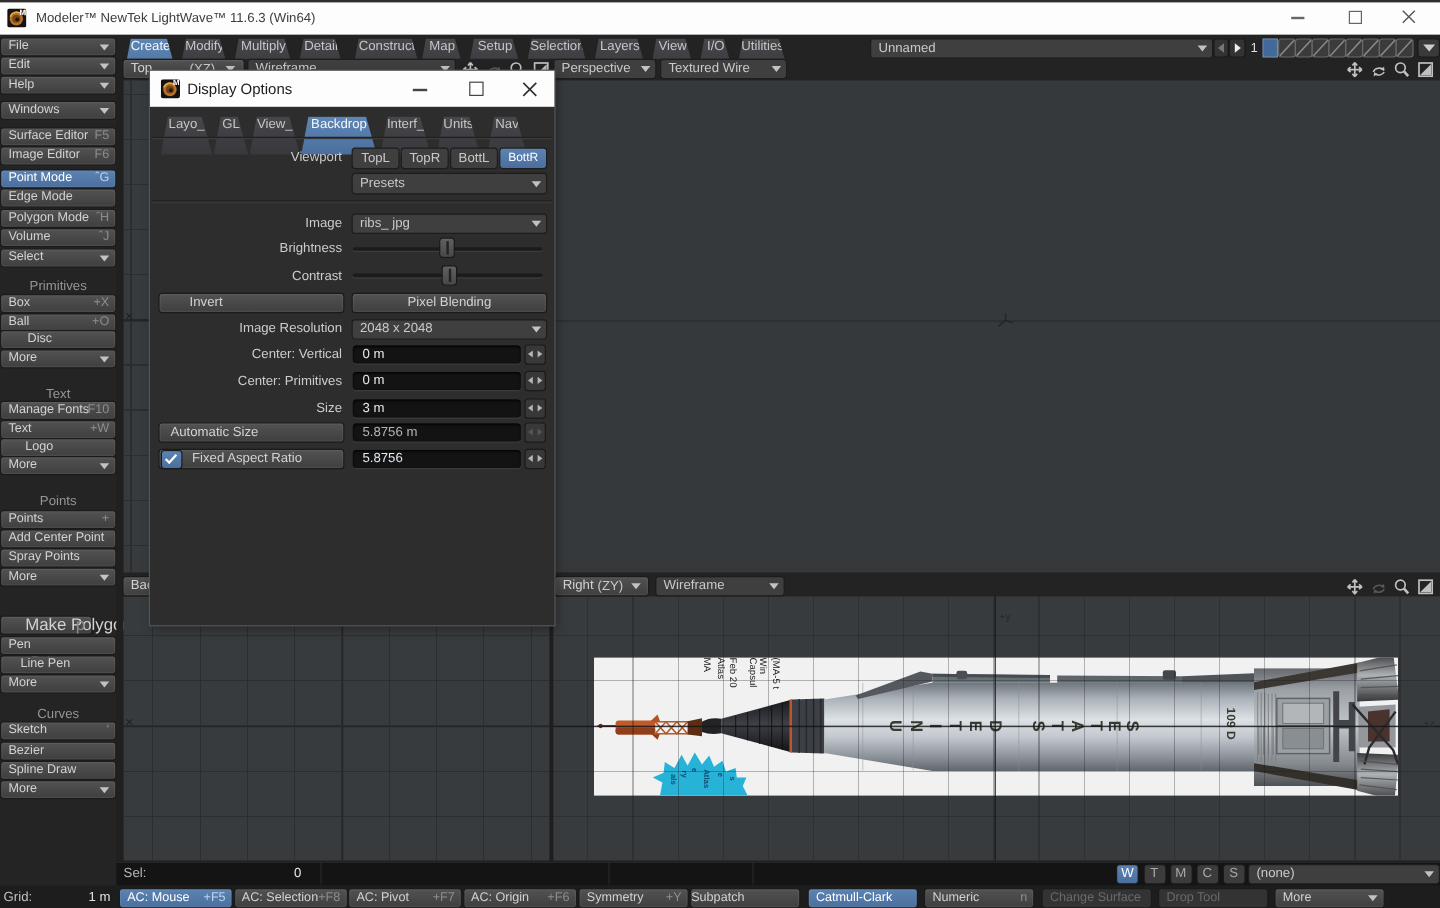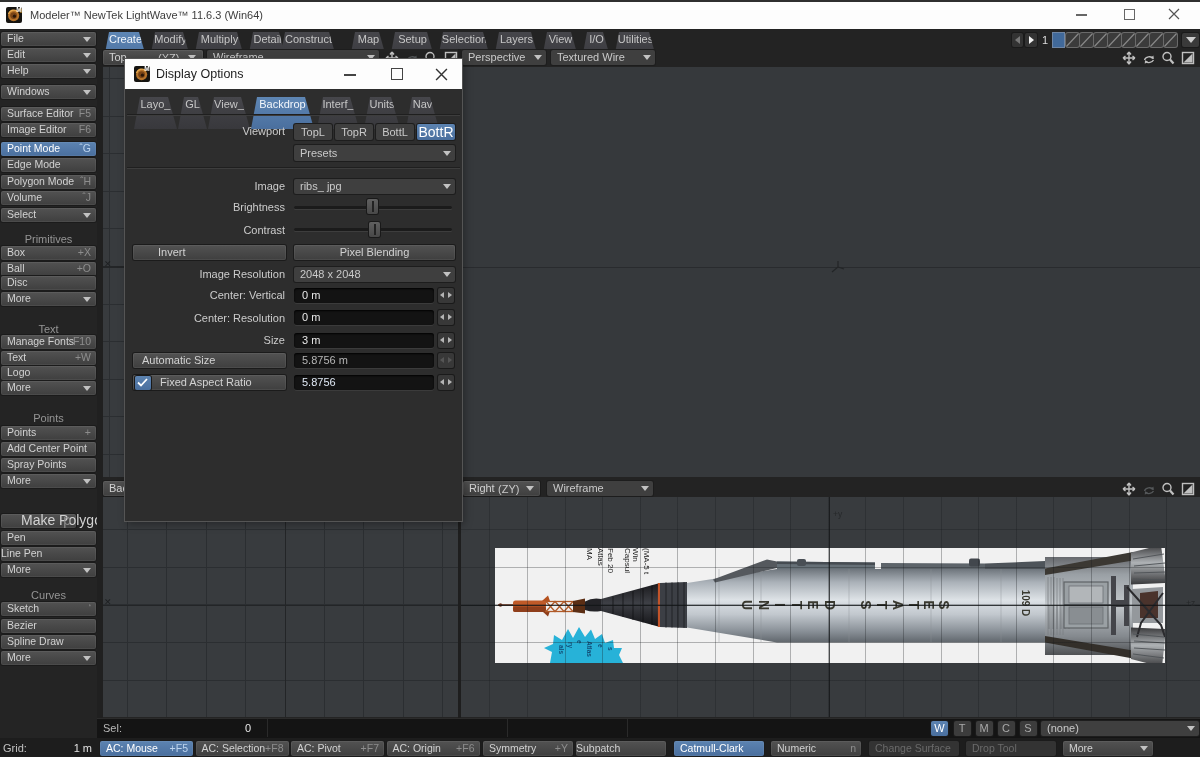--- a/index.html
+++ b/index.html
@@ -66,55 +66,56 @@
 <div class="btn" style="left:1px;top:107px;width:95px;height:14px;line-height:13px;font-size:10.5px;padding-left:6px;">Surface Editor<span class="sc">F5</span></div>
 <div class="btn" style="left:1px;top:123px;width:95px;height:14px;line-height:13px;font-size:10.5px;padding-left:6px;">Image Editor<span class="sc">F6</span></div>
 <div class="btn sel" style="left:1px;top:142px;width:95px;height:14px;line-height:13px;font-size:10.5px;padding-left:6px;">Point Mode<span class="sc">ˆG</span></div>
 <div class="btn" style="left:1px;top:158px;width:95px;height:14px;line-height:13px;font-size:10.5px;padding-left:6px;">Edge Mode</div>
 <div class="btn" style="left:1px;top:175px;width:95px;height:14px;line-height:13px;font-size:10.5px;padding-left:6px;">Polygon Mode<span class="sc">ˆH</span></div>
 <div class="btn" style="left:1px;top:191px;width:95px;height:14px;line-height:13px;font-size:10.5px;padding-left:6px;">Volume<span class="sc">ˆJ</span></div>
 <div class="btn" style="left:1px;top:208px;width:95px;height:14px;line-height:13px;font-size:10.5px;padding-left:6px;">Select<span class="dd"></span></div>
 <div class="hdr" style="left:0;top:233px;">Primitives</div>
 <div class="btn" style="left:1px;top:246px;width:95px;height:14px;line-height:13px;font-size:10.5px;padding-left:6px;">Box<span class="sc">+X</span></div>
 <div class="btn" style="left:1px;top:262px;width:95px;height:14px;line-height:13px;font-size:10.5px;padding-left:6px;">Ball<span class="sc">+O</span></div>
-<div class="btn" style="left:1px;top:276px;width:95px;height:14px;line-height:13px;font-size:10.5px;padding-left:6px;">Disc</div>
+<div class="btn" style="left:1px;top:276px;width:95px;height:14px;line-height:13px;font-size:10.5px;padding-left:22px;">Disc</div>
 <div class="btn" style="left:1px;top:292px;width:95px;height:14px;line-height:13px;font-size:10.5px;padding-left:6px;">More<span class="dd"></span></div>
 <div class="hdr" style="left:0;top:323px;">Text</div>
 <div class="btn" style="left:1px;top:335px;width:95px;height:14px;line-height:13px;font-size:10.5px;padding-left:6px;">Manage Fonts<span class="sc">F10</span></div>
 <div class="btn" style="left:1px;top:351px;width:95px;height:14px;line-height:13px;font-size:10.5px;padding-left:6px;">Text<span class="sc">+W</span></div>
-<div class="btn" style="left:1px;top:366px;width:95px;height:14px;line-height:13px;font-size:10.5px;padding-left:6px;">Logo</div>
+<div class="btn" style="left:1px;top:366px;width:95px;height:14px;line-height:13px;font-size:10.5px;padding-left:20px;">Logo</div>
 <div class="btn" style="left:1px;top:381px;width:95px;height:14px;line-height:13px;font-size:10.5px;padding-left:6px;">More<span class="dd"></span></div>
 <div class="hdr" style="left:0;top:412px;">Points</div>
 <div class="btn" style="left:1px;top:426px;width:95px;height:14px;line-height:13px;font-size:10.5px;padding-left:6px;">Points<span class="sc">+</span></div>
 <div class="btn" style="left:1px;top:442px;width:95px;height:14px;line-height:13px;font-size:10.5px;padding-left:6px;">Add Center Point</div>
 <div class="btn" style="left:1px;top:458px;width:95px;height:14px;line-height:13px;font-size:10.5px;padding-left:6px;">Spray Points</div>
 <div class="btn" style="left:1px;top:474px;width:95px;height:14px;line-height:13px;font-size:10.5px;padding-left:6px;">More<span class="dd"></span></div>
 <div class="hdr" style="left:0;top:499px;margin-top:46px;">Polygons</div>
 <div class="btn" style="left:1px;top:514px;width:75px;height:14px;line-height:13px;font-size:14px;padding-left:20px;">Make Polygon<span class="sc">p</span></div>
 <div class="btn" style="left:1px;top:531px;width:95px;height:14px;line-height:13px;font-size:10.5px;padding-left:6px;">Pen</div>
-<div class="btn" style="left:1px;top:547px;width:95px;height:14px;line-height:13px;font-size:10.5px;padding-left:0;">Line Pen</div>
+<div class="btn" style="left:1px;top:547px;width:95px;height:14px;line-height:13px;font-size:10.5px;padding-left:16px;">Line Pen</div>
 <div class="btn" style="left:1px;top:563px;width:95px;height:14px;line-height:13px;font-size:10.5px;padding-left:6px;">More<span class="dd"></span></div>
 <div class="hdr" style="left:0;top:589px;">Curves</div>
 <div class="btn" style="left:1px;top:602px;width:95px;height:14px;line-height:13px;font-size:10.5px;padding-left:6px;">Sketch<span class="sc">‘</span></div>
 <div class="btn" style="left:1px;top:619px;width:95px;height:14px;line-height:13px;font-size:10.5px;padding-left:6px;">Bezier</div>
 <div class="btn" style="left:1px;top:635px;width:95px;height:14px;line-height:13px;font-size:10.5px;padding-left:6px;">Spline Draw</div>
 <div class="btn" style="left:1px;top:651px;width:95px;height:14px;line-height:13px;font-size:10.5px;padding-left:6px;">More<span class="dd"></span></div>
 <div class="abs" style="left:97px;top:29px;width:1103px;height:20px;background:#232323;"></div>
 <div class="tab sel" style="left:103px;top:32px;width:45px;line-height:15px;">Create</div>
 <div class="tab" style="left:149px;top:32px;width:43px;line-height:15px;">Modify</div>
 <div class="tab" style="left:193px;top:32px;width:53px;line-height:15px;">Multiply</div>
 <div class="tab" style="left:247px;top:32px;width:41px;line-height:15px;">Detail</div>
-<div class="tab" style="left:279px;top:32px;width:59px;line-height:15px;">Construct</div>
+<div class="tab" style="left:293px;top:32px;width:59px;line-height:15px;">Construct</div>
 <div class="tab" style="left:349px;top:32px;width:39px;line-height:15px;">Map</div>
 <div class="tab" style="left:389px;top:32px;width:47px;line-height:15px;">Setup</div>
 <div class="tab" style="left:437px;top:32px;width:55px;line-height:15px;">Selection</div>
 <div class="tab" style="left:493px;top:32px;width:47px;line-height:15px;">Layers</div>
 <div class="tab" style="left:541px;top:32px;width:39px;line-height:15px;">View</div>
 <div class="tab" style="left:581px;top:32px;width:31px;line-height:15px;">I/O</div>
 <div class="tab" style="left:613px;top:32px;width:45px;line-height:15px;">Utilities</div>
+<div class="vbtn" style="left:726px;top:32.5px;width:284px;">Unnamed<span class="dd"></span></div>
 <div class="abs" style="left:1012px;top:32.5px;width:11px;height:14px;background:#333;box-shadow:0 0 0 1px #1a1a1a;border-radius:2px;"></div>
 <div class="abs" style="left:1014.5px;top:35.5px;width:0;height:0;border-top:4px solid transparent;border-bottom:4px solid transparent;border-right:5px solid #777;"></div>
 <div class="abs" style="left:1025px;top:32.5px;width:12px;height:14px;background:#333;box-shadow:0 0 0 1px #1a1a1a;border-radius:2px;"></div>
 <div class="abs" style="left:1028.5px;top:35.5px;width:0;height:0;border-top:4px solid transparent;border-bottom:4px solid transparent;border-left:5px solid #f0f0f0;"></div>
 <div class="abs" style="left:1042px;top:33.5px;color:#ddd;font-size:11px;">1</div>
 <div class="abs" style="left:1053px;top:32.5px;width:11px;height:14px;background:#41699a;box-shadow:0 0 0 1px #6f86a5;"></div>
 <div class="abs" style="left:1066.0px;top:32.5px;width:12.5px;height:14px;background:#3b3b3b;border-radius:2px;box-shadow:0 0 0 1px #6a6a6a;overflow:hidden;"><svg width="13" height="14">
         <path d="M0 14 L13 0" stroke="#8a8a8a" stroke-width="1.2"></path>
       </svg></div>
 <div class="abs" style="left:1080.0px;top:32.5px;width:12.5px;height:14px;background:#3b3b3b;border-radius:2px;box-shadow:0 0 0 1px #6a6a6a;overflow:hidden;"><svg width="13" height="14">
@@ -475,21 +476,21 @@
   <div class="tab sel" style="left:126px;top:38px;width:63px;line-height:15px;">Backdrop</div>
   <div class="tab" style="left:192px;top:38px;width:42px;line-height:15px;">Interf_</div>
   <div class="tab" style="left:239px;top:38px;width:36px;line-height:15px;">Units</div>
   <div class="tab" style="left:281px;top:38px;width:33px;line-height:15px;">Nav</div>
   <div class="abs" style="left:2px;top:55px;width:333px;height:0;border-top:1px solid #1f1f1f;border-bottom:1px solid #3d3d3d;"></div>
 
   <div class="dlbl" style="left:0px;top:66px;width:160px;">Viewport</div>
   <div class="abs" style="left:169px;top:64.5px;width:38px;height:16px;background:#3f3f3f;box-shadow:0 0 0 1px #1d1d1d;border-radius:2px;color:#c9c9c9;font-size:11px;line-height:16px;text-align:center;">TopL</div>
   <div class="abs" style="left:210px;top:64.5px;width:38px;height:16px;background:#3f3f3f;box-shadow:0 0 0 1px #1d1d1d;border-radius:2px;color:#c9c9c9;font-size:11px;line-height:16px;text-align:center;">TopR</div>
   <div class="abs" style="left:251px;top:64.5px;width:38px;height:16px;background:#3f3f3f;box-shadow:0 0 0 1px #1d1d1d;border-radius:2px;color:#c9c9c9;font-size:11px;line-height:16px;text-align:center;">BottL</div>
-  <div class="abs" style="left:292px;top:64.5px;width:38px;height:16px;background:linear-gradient(#5c83b1,#4a6f9e);box-shadow:0 0 0 1px #1d1d1d;border-radius:2px;color:#fff;font-size:14px;line-height:16px;text-align:center;">BottR</div>
+  <div class="abs" style="left:292px;top:64.5px;width:38px;height:16px;background:linear-gradient(#5c83b1,#4a6f9e);box-shadow:0 0 0 1px #1d1d1d;border-radius:2px;color:#fff;font-size:10px;line-height:16px;text-align:center;">BottR</div>
   <div class="vbtn" style="left:169px;top:86px;width:161px;height:16px;line-height:16px;">Presets<span class="dd" style="top:6px;"></span></div>
 
   <div class="abs" style="left:2px;top:108px;width:333px;height:0;border-top:1px solid #1f1f1f;border-bottom:1px solid #3d3d3d;"></div>
 
   <div class="dlbl" style="left:0px;top:121px;width:160px;">Image</div>
   <div class="vbtn" style="left:169px;top:119.5px;width:161px;">ribs_ jpg<span class="dd"></span></div>
 
   <div class="dlbl" style="left:0px;top:142px;width:160px;">Brightness</div>
   <div class="abs" style="left:169px;top:146.5px;width:158px;height:3px;background:#1b1b1b;border-radius:2px;box-shadow:0 1px 0 rgba(255,255,255,0.08);"></div>
   <div class="abs" style="left:242px;top:140px;width:11px;height:15px;background:linear-gradient(#606060,#484848);border-radius:2px;box-shadow:0 0 0 1px #191919;"></div>
@@ -503,21 +504,21 @@
   <div class="btn" style="left:8px;top:186px;width:153px;height:15px;line-height:14px;font-size:11px;padding-left:25px;">Invert</div>
   <div class="btn" style="left:169px;top:186px;width:161px;height:15px;line-height:14px;font-size:11px;padding-left:0;text-align:center;">Pixel Blending</div>
 
   <div class="dlbl" style="left:0px;top:209px;width:160px;">Image Resolution</div>
   <div class="vbtn" style="left:169px;top:207.5px;width:161px;">2048 x 2048<span class="dd"></span></div>
 
   <div class="dlbl" style="left:0px;top:230px;width:160px;">Center: Vertical</div>
   <div class="field" style="left:169px;top:228.5px;width:140px;">0 m</div>
   <div class="spin" style="left:313px;top:228.5px;"></div>
 
-  <div class="dlbl" style="left:0px;top:252.5px;width:160px;">Center: Resolution</div>
+  <div class="dlbl" style="left:0px;top:252.5px;width:160px;">Center: Primitives</div>
   <div class="field" style="left:169px;top:251px;width:140px;">0 m</div>
   <div class="spin" style="left:313px;top:251px;"></div>
 
   <div class="dlbl" style="left:0px;top:275px;width:160px;">Size</div>
   <div class="field" style="left:169px;top:273.5px;width:140px;">3 m</div>
   <div class="spin" style="left:313px;top:273.5px;"></div>
 
   <div class="btn" style="left:8px;top:294px;width:153px;height:15px;line-height:14px;font-size:11px;padding-left:9px;">Automatic Size</div>
   <div class="field" style="left:169px;top:294px;width:140px;color:#b5b5b5;">5.8756 m</div>
   <div class="spin dim" style="left:313px;top:294px;"></div>

